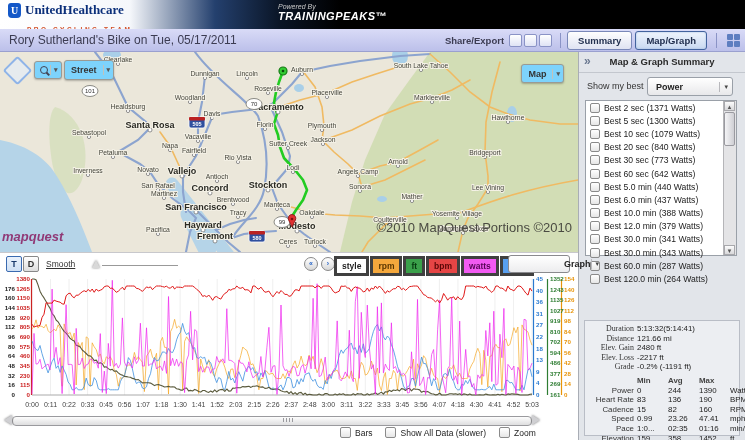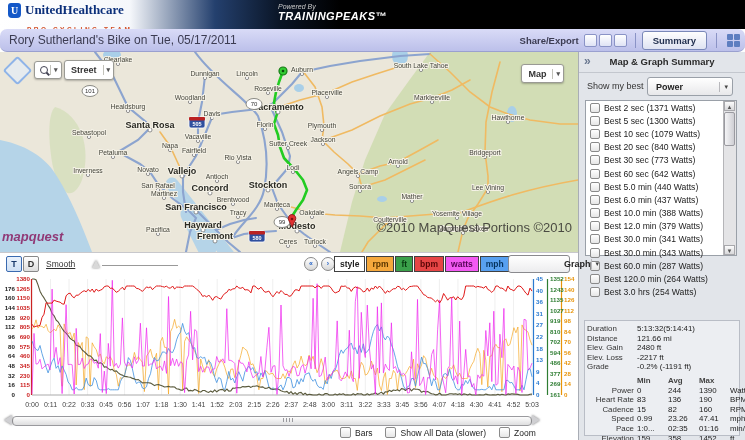--- a/index.html
+++ b/index.html
@@ -13,35 +13,35 @@
           font:bold 10px "Liberation Serif",serif;text-align:center;line-height:15px;}
   #brand{font:bold 13px "Liberation Serif",serif;color:#0b2f7a;}
   #brandsub{font:bold 6.5px "Liberation Sans",sans-serif;color:#d1502a;letter-spacing:2.5px;margin:1px 0 0 19px;
             border-bottom:2px solid #d1502a;display:inline-block;padding-bottom:1px;}
   #powered{position:absolute;left:278px;top:3px;text-align:left;}
   #pb{font:italic 7px "Liberation Sans",sans-serif;color:#c9c9c9;}
   #tp{font:italic bold 11px "Liberation Sans",sans-serif;color:#fff;letter-spacing:.5px;}
   
   #tbar{position:absolute;left:0;top:29px;width:745px;height:23px;
         background:linear-gradient(#d9dbf7,#bcc0ea);border-bottom:1px solid #9aa0cf;
-        display:flex;align-items:center;box-sizing:border-box;padding:0 5px;border-radius:7px;}
+        display:flex;align-items:center;box-sizing:border-box;padding:0 5px;}
   #title{flex:1;font-size:12px;color:#3c3c52;padding-left:4px;}
   #share{font-size:9.5px;color:#3c3c52;margin-right:5px;cursor:pointer;font-weight:bold;}
   .mini{width:11px;height:11px;border:1px solid #8a93c6;background:linear-gradient(#ffffff,#dfe3f5);border-radius:2px;margin-right:2px;display:inline-block;}
   .vsep{width:1px;height:15px;background:#8a93c6;margin:0 6px;display:inline-block;}
   .tbtn{font:bold 9.5px "Liberation Sans",sans-serif;color:#22304f;border:1px solid #7a88b8;border-radius:3px;
         background:linear-gradient(#fefefe,#dfe3f2);padding:3px 10px;margin-right:3px;cursor:pointer;}
   .tbtn.sel{border:1px solid #43639e;background:linear-gradient(#eef4fd,#c9d9f1);box-shadow:inset 0 0 2px #9db8dd;}
   #gridicon{width:13px;height:13px;display:inline-grid;grid-template-columns:6px 6px;gap:1px;margin-left:4px;cursor:pointer;}
   #gridicon i{background:#5e7ec0;border-radius:1px;height:6px;}
   
   #map{position:absolute;left:0;top:52px;width:578px;height:200px;background:#ebe7da;overflow:hidden;}
   #panctl{position:absolute;left:7px;top:8px;width:17px;height:17px;border:2px solid #8fb4e8;background:rgba(225,238,255,.55);
           transform:rotate(45deg);border-radius:3px;cursor:pointer;}
-  .mapbtn{position:absolute;background:#ffffff;border:1px solid #9a9a94;border-radius:3px;display:flex;align-items:center;
+  .mapbtn{position:absolute;background:#7dd3fc;border:1px solid #9a9a94;border-radius:3px;display:flex;align-items:center;
           font:bold 9px "Liberation Sans",sans-serif;color:#333;cursor:pointer;box-shadow:0 1px 2px rgba(0,0,0,.25);}
   .mapbtn .arr{border-left:1px solid #c2c2ba;padding:1px 3px;font-size:7px;color:#555;}
   .mapbtn .lbl{padding:2px 6px;}
   #zoomctl{left:34px;top:9px;height:16px;}
   .mag{width:6px;height:6px;border:1.5px solid #445;border-radius:50%;position:relative;margin:0 2px 0 5px;}
   .mag::after{content:"";position:absolute;width:4px;height:1.5px;background:#445;transform:rotate(45deg);left:5px;top:6px;}
   #layersel{left:64px;top:8px;height:18px;}
   #maptype{right:14px;top:12px;height:17px;}
   #mqlogo{position:absolute;left:2px;bottom:8px;font:bold italic 13px "Liberation Sans",sans-serif;color:#8a1f63;opacity:.85;}
   #attrib{position:absolute;right:6px;bottom:17px;font-size:13px;color:#4a4a42;}
@@ -61,21 +61,21 @@
   .cb{width:8px;height:8px;border:1px solid #8a8a8a;border-radius:2px;background:linear-gradient(#fff,#e6e6e6);flex:none;cursor:pointer;}
   .best-label{font-size:8.6px;color:#222;white-space:nowrap;}
   #list-scroll{position:absolute;right:0;top:0;bottom:0;width:12px;background:#e4e4e6;border-left:1px solid #b5b5b8;}
   .sarr{position:absolute;left:0;width:11px;height:10px;font-size:6px;color:#555;text-align:center;line-height:10px;
         background:linear-gradient(#fcfcfc,#d8d8da);border:1px solid #a8a8ac;box-sizing:border-box;cursor:pointer;}
   #sthumb{position:absolute;left:0;top:11px;width:11px;height:34px;background:linear-gradient(90deg,#f4f4f6,#cfcfd4);
           border:1px solid #9a9aa0;border-radius:2px;box-sizing:border-box;cursor:pointer;}
   #stats{position:absolute;left:5px;top:268px;width:156px;height:116px;background:#eceef2;border:1px solid #b9bdc6;
          box-sizing:border-box;padding:3px 2px 0 2px;}
   .srow{display:flex;line-height:9.6px;font-size:7.9px;color:#222;}
-  .slabel{width:47px;margin-right:3px;color:#333;flex:none;}
+  .slabel{width:47px;text-align:right;margin-right:3px;color:#333;flex:none;font-family:Liberation Serif, serif;}
   .sval{flex:1;}
   .tcell{flex:none;}
   .t0{width:47px;text-align:right;margin-right:3px;color:#333;}
   .t1,.t2,.t3{width:31px;}
   .t4{flex:1;}
   .thead{font-weight:bold;color:#444;}
   #stats-table{margin-top:4px;}
   
   #graph{position:absolute;left:0;top:252px;width:578px;height:188px;background:#fff;border-top:1px solid #c8c8cc;box-sizing:border-box;}
   #gtool{position:absolute;left:0;top:0;width:578px;height:22px;}
@@ -83,21 +83,21 @@
          background:linear-gradient(#fff,#ddd);font:bold 9px "Liberation Sans",sans-serif;color:#333;text-align:center;line-height:14px;cursor:pointer;}
   .sqbtn.sel{border-color:#3a6ab0;background:linear-gradient(#eaf2fc,#cfe0f4);color:#1a3a6b;}
   #smooth-label{position:absolute;left:46px;top:6px;font-size:8.5px;color:#333;text-decoration:underline;cursor:pointer;}
   #smooth-tri{position:absolute;left:92px;top:7px;width:0;height:0;border-left:4px solid transparent;border-right:4px solid transparent;
               border-bottom:8px solid #d8d8d8;filter:drop-shadow(0 0 1px #888);cursor:pointer;}
   #smooth-track{position:absolute;left:102px;top:12px;width:76px;height:1px;background:#999;}
   #playback{position:absolute;left:304px;top:4px;display:flex;gap:3px;}
   .pbtn{width:12px;height:12px;border:1px solid #888;border-radius:50%;background:linear-gradient(#fff,#d8d8d8);
         font:bold 7px "Liberation Sans",sans-serif;color:#2a66c8;text-align:center;line-height:11px;cursor:pointer;}
   #chips{position:absolute;left:334px;top:3px;display:flex;gap:1px;}
-  .chip{font:bold 8.5px "Liberation Sans",sans-serif;border:1px solid #404040;padding:2px 5px;cursor:pointer;}
+  .chip{font:bold 8.5px "Liberation Sans",sans-serif;border:3px solid #404040;padding:2px 5px;cursor:pointer;}
   #graphsel{position:absolute;left:508px;top:2px;width:60px;height:16px;background:linear-gradient(#fff,#ececee);
             border:1px solid #8a8a8e;border-radius:3px;display:flex;align-items:center;cursor:pointer;}
   #graphsel .lbl{flex:1;font:bold 9px "Liberation Sans",sans-serif;color:#222;padding-left:7px;margin-left:48px;}
   #graphsel .arr{border-left:1px solid #b8b8bc;padding:1px 4px;font-size:7px;color:#444;}
   #chart-svg{position:absolute;left:0;top:22px;}
   #hscroll{position:absolute;left:4px;top:162px;width:536px;height:10px;}
   #hs-track{position:absolute;left:8px;right:8px;top:1px;height:8px;border:1px solid #9a9a9e;border-radius:4px;
             background:linear-gradient(#fdfdfd,#dededf);}
   #hs-grip{position:absolute;left:52%;top:3px;width:10px;height:4px;
            background:repeating-linear-gradient(90deg,#9a9a9e 0 1px,transparent 1px 3px);}
@@ -128,20 +128,21 @@
   </div>
 
   <div id="tbar">
     <span id="title">Rory Sutherland's Bike on Tue, 05/17/2011</span>
     <span id="share">Share/Export</span>
     <span class="mini"></span>
     <span class="mini"></span>
     <span class="mini"></span>
     <span class="vsep"></span>
     <button class="tbtn">Summary</button>
+    <button class="tbtn sel">Map/Graph</button>
     <span class="vsep"></span>
     <span id="gridicon">
         <i></i>
         <i></i>
         <i></i>
         <i></i>
       </span>
   </div>
 
   <div id="map">
@@ -383,24 +384,20 @@
           <span class="best-label">Best 30.0 min (343 Watts)</span>
         </div>
         <div class="best-item">
           <span class="cb"></span>
           <span class="best-label">Best 60.0 min (287 Watts)</span>
         </div>
         <div class="best-item">
           <span class="cb"></span>
           <span class="best-label">Best 120.0 min (264 Watts)</span>
         </div>
-        <div class="best-item">
-          <span class="cb"></span>
-          <span class="best-label">Best 3.0 hrs (254 Watts)</span>
-        </div>
       </div>
     <div id="stats">
       <div id="stats-summary">
           <div class="srow">
             <span class="slabel">Duration</span>
             <span class="sval">5:13:32(5:14:41)</span>
           </div>
           <div class="srow">
             <span class="slabel">Distance</span>
             <span class="sval">121.66 mi</span>

